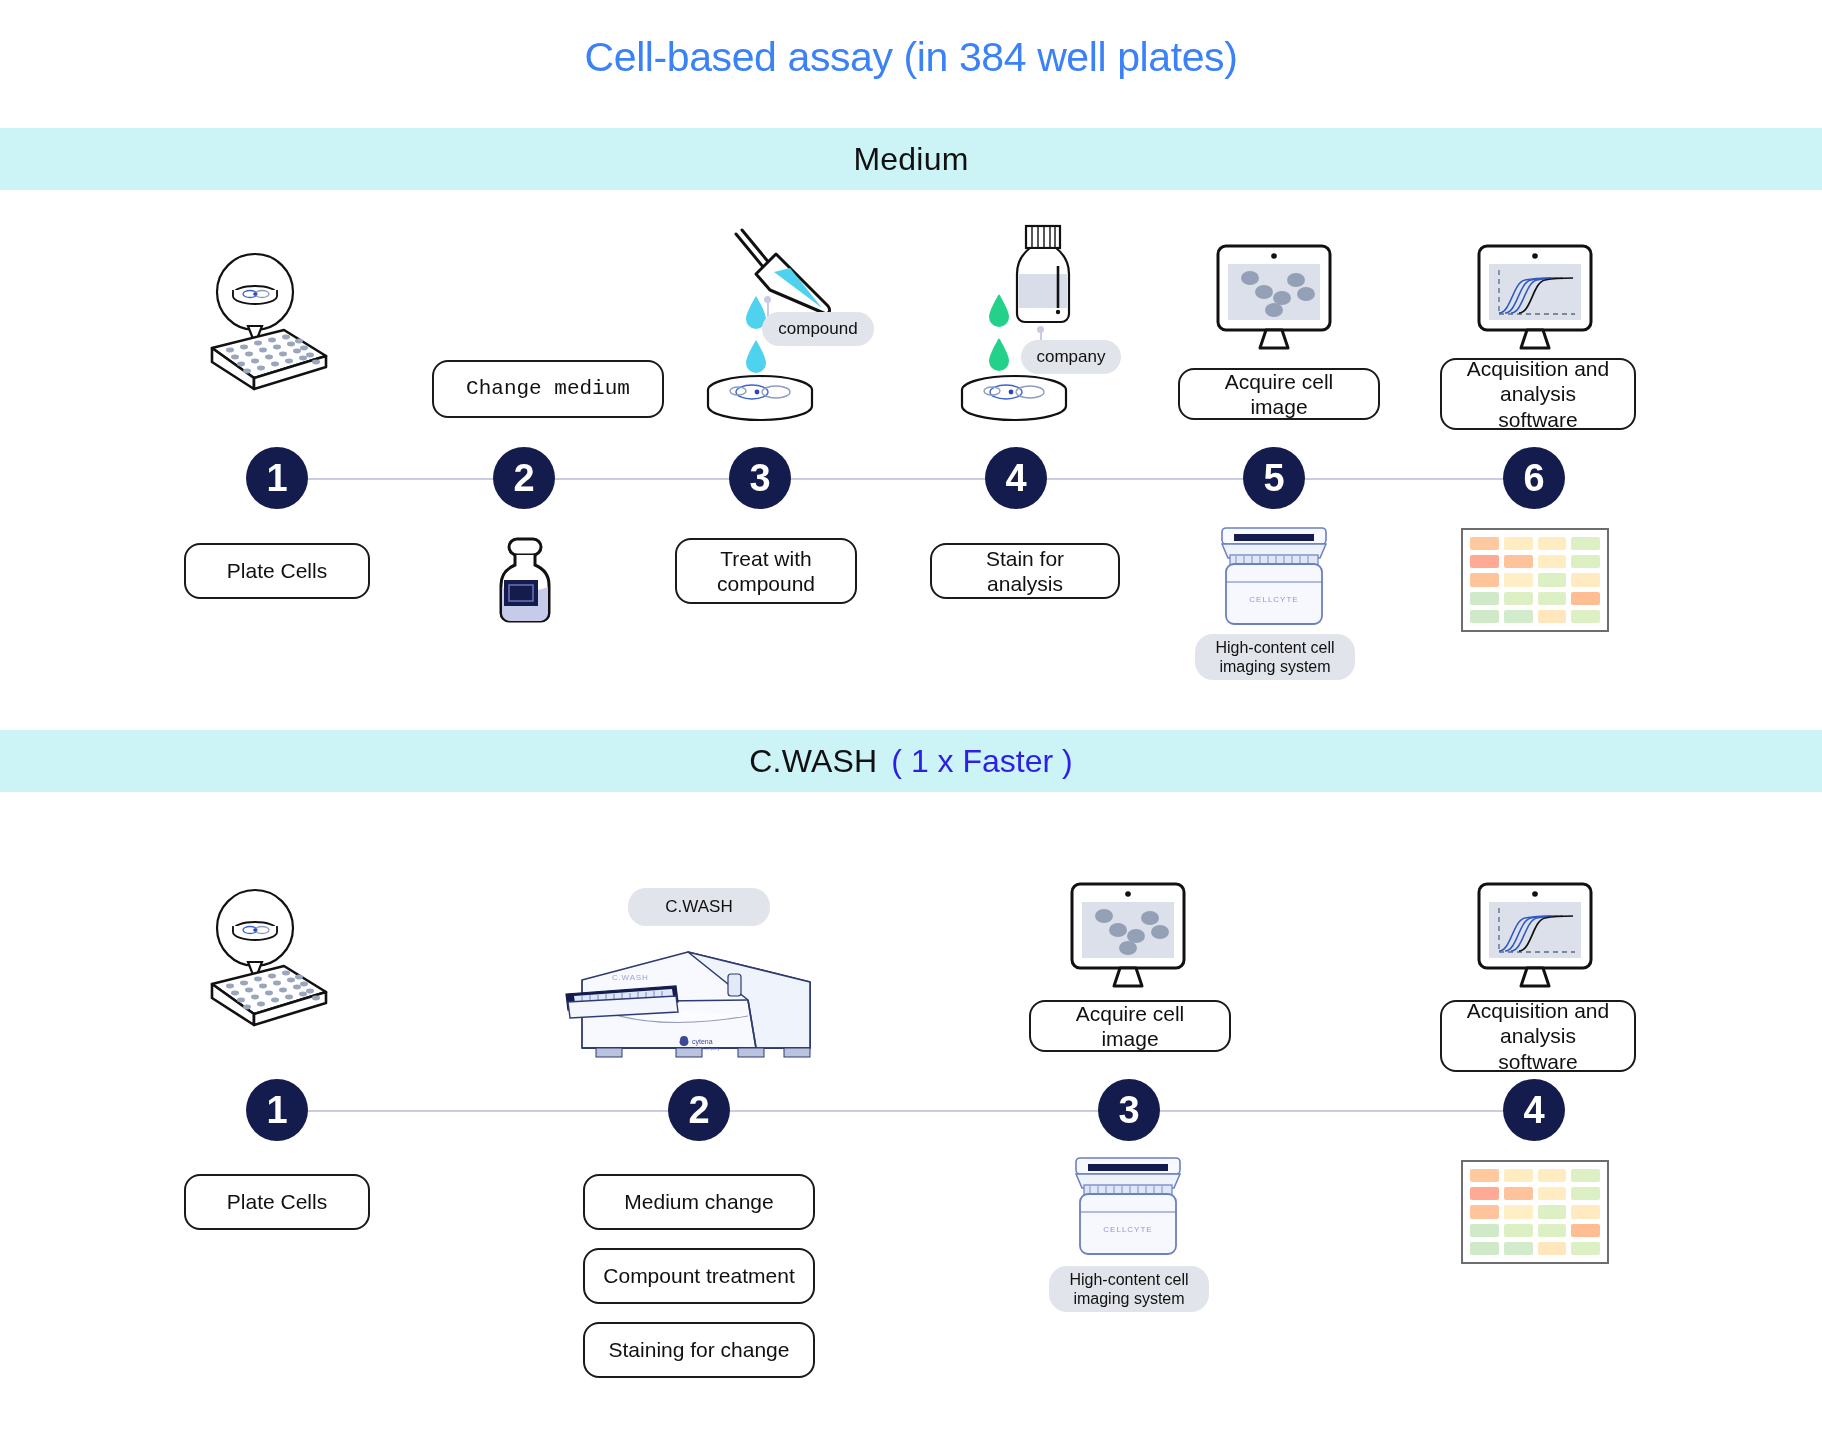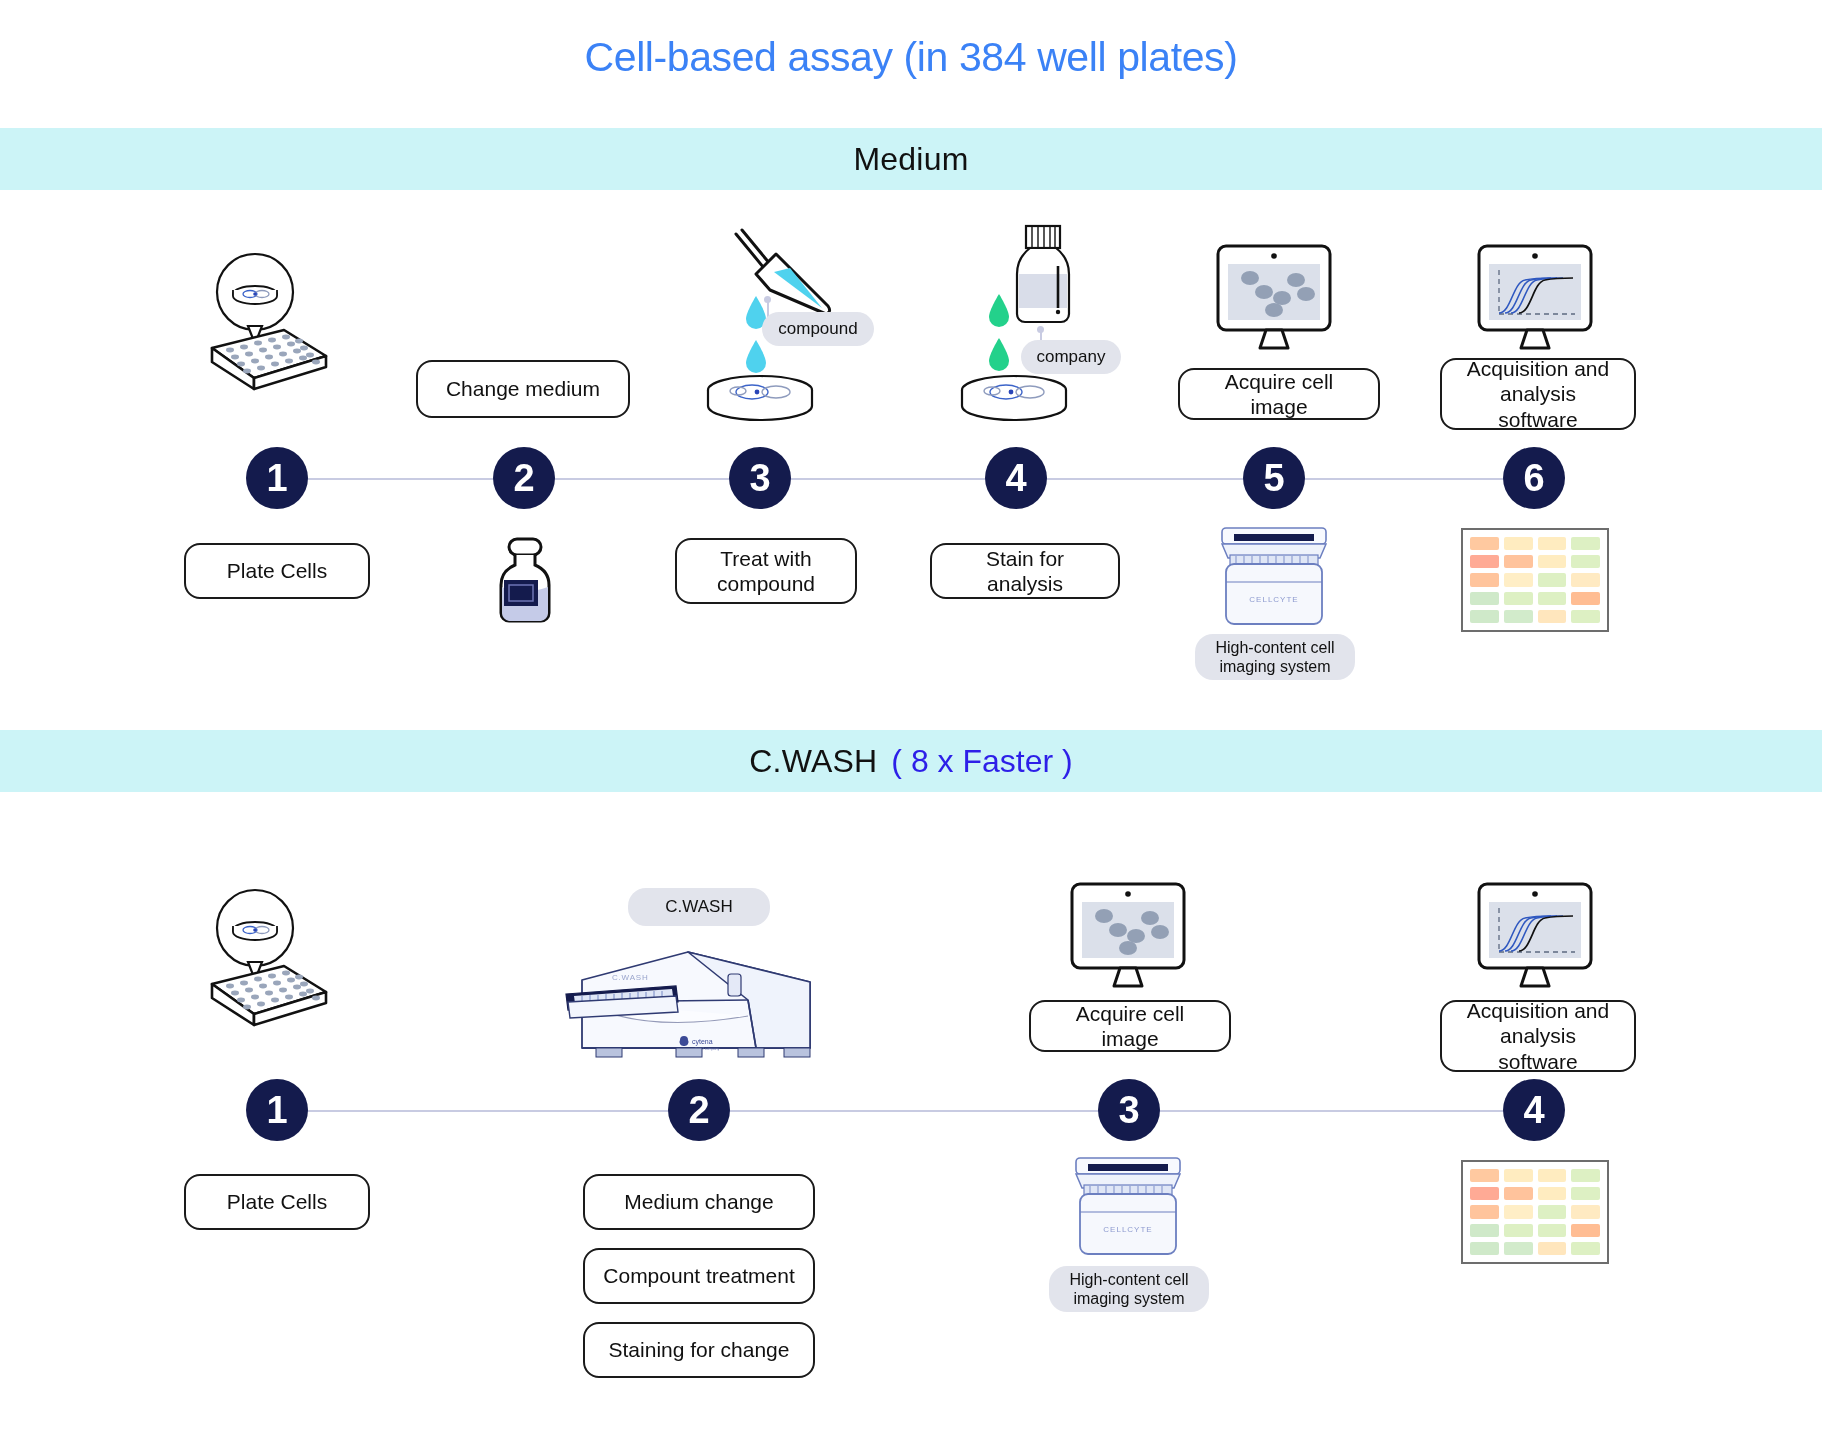--- a/index.html
+++ b/index.html
@@ -140,21 +140,21 @@
       <ellipse cx="77" cy="112" rx="4" ry="2.4"></ellipse>
         <ellipse cx="91" cy="109" rx="4" ry="2.4"></ellipse>
       <ellipse cx="105" cy="106" rx="4" ry="2.4"></ellipse>
         <ellipse cx="118" cy="110" rx="4" ry="2.4"></ellipse>
     </g>
   </svg>
 </div>
 <div class="step-circle" style="left:246px; top:447px;">1</div>
 <div class="pill" style="left:184px; top:543px; width:186px; height:56px;">Plate Cells</div>
 
-<div class="pill" style="left:416px; top:360px; width:214px; height:58px;">Change medium</div>
+<div class="pill" style="left:432px; top:360px; width:232px; height:58px;font-family:Liberation Mono, monospace;">Change medium</div>
 <div class="step-circle" style="left:493px; top:447px;">2</div>
 <div class="icon" style="left:485px; top:535px; width:80px; height:92px;">
   <svg viewBox="0 0 80 92" width="80" height="92">
     <rect x="24" y="4" width="32" height="16" rx="8" fill="#fff" stroke="#111" stroke-width="3"></rect>
     <path d="M30 20 v10 q-14 6 -14 20 v28 a8 8 0 0 0 8 8 h32 a8 8 0 0 0 8 -8 v-28 q0 -14 -14 -20 v-10" fill="#fff" stroke="#111" stroke-width="3"></path>
     <path d="M17 52 v26 a8 8 0 0 0 7 8 h32 a8 8 0 0 0 7 -8 V52 q-28 10 -46 0 Z" fill="#c5cbe8"></path>
     <rect x="19" y="45" width="34" height="26" fill="#141b4d"></rect>
     <rect x="24" y="50" width="24" height="16" fill="none" stroke="#6d76b5" stroke-width="1.5"></rect>
   </svg>
 </div>
@@ -306,21 +306,21 @@
     <i style="background: rgb(221, 240, 195);"></i>
     <i style="background: rgb(255, 189, 147);"></i>
     <i style="background: rgb(207, 233, 201);"></i>
     <i style="background: rgb(210, 235, 203);"></i>
     <i style="background: rgb(255, 230, 189);"></i>
     <i style="background: rgb(221, 240, 195);"></i>
   </div>
 
 <div class="band" id="band-cwash">
   <span class="band-title">C.WASH</span>
-  <span class="band-accent">( 8 x Faster )</span>
+  <span class="band-accent">( 1 x Faster )</span>
 </div>
 
 <div class="timeline-line" id="line-row2"></div>
 
 <div class="icon" style="left:198px; top:888px; width:140px; height:140px;">
   <svg viewBox="0 0 140 140" width="140" height="140">
     <circle cx="57" cy="40" r="38" fill="#fff" stroke="#111" stroke-width="2.2"></circle>
     <ellipse cx="57" cy="42" rx="22" ry="8" fill="#fff" stroke="#111" stroke-width="1.8"></ellipse>
     <path d="M35 38 v6 a22 8 0 0 0 44 0 v-6" fill="#fff" stroke="#111" stroke-width="1.8"></path>
     <ellipse cx="52" cy="42" rx="7" ry="3.5" fill="none" stroke="#3b63c9" stroke-width="1.3"></ellipse>

